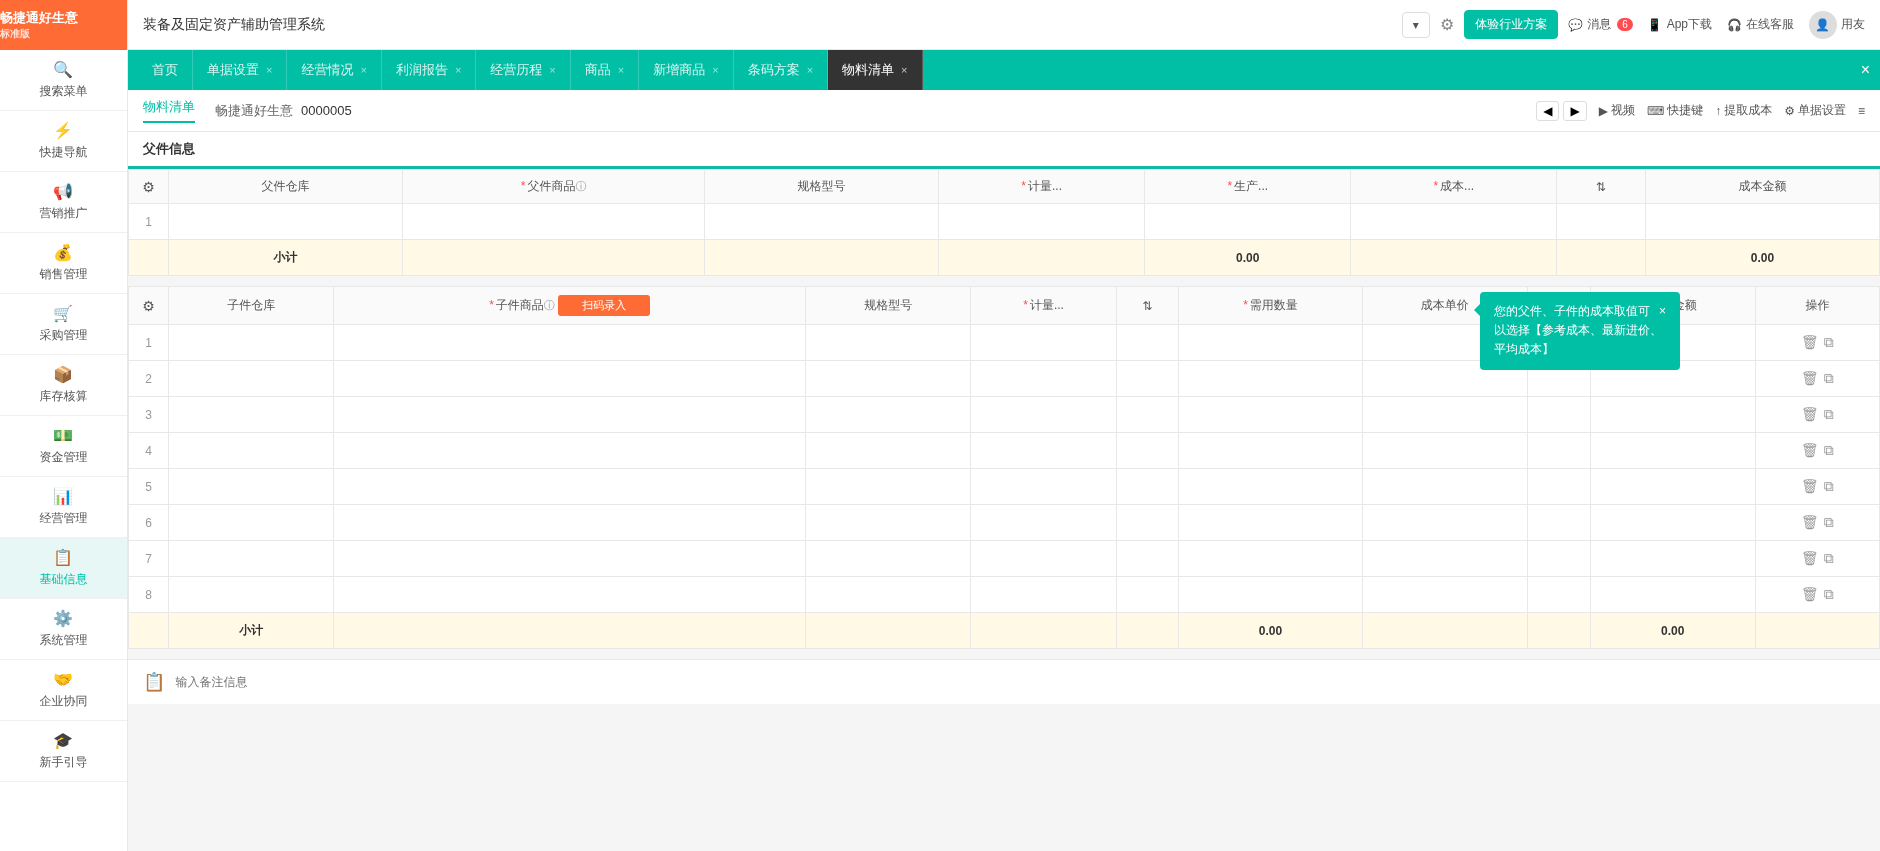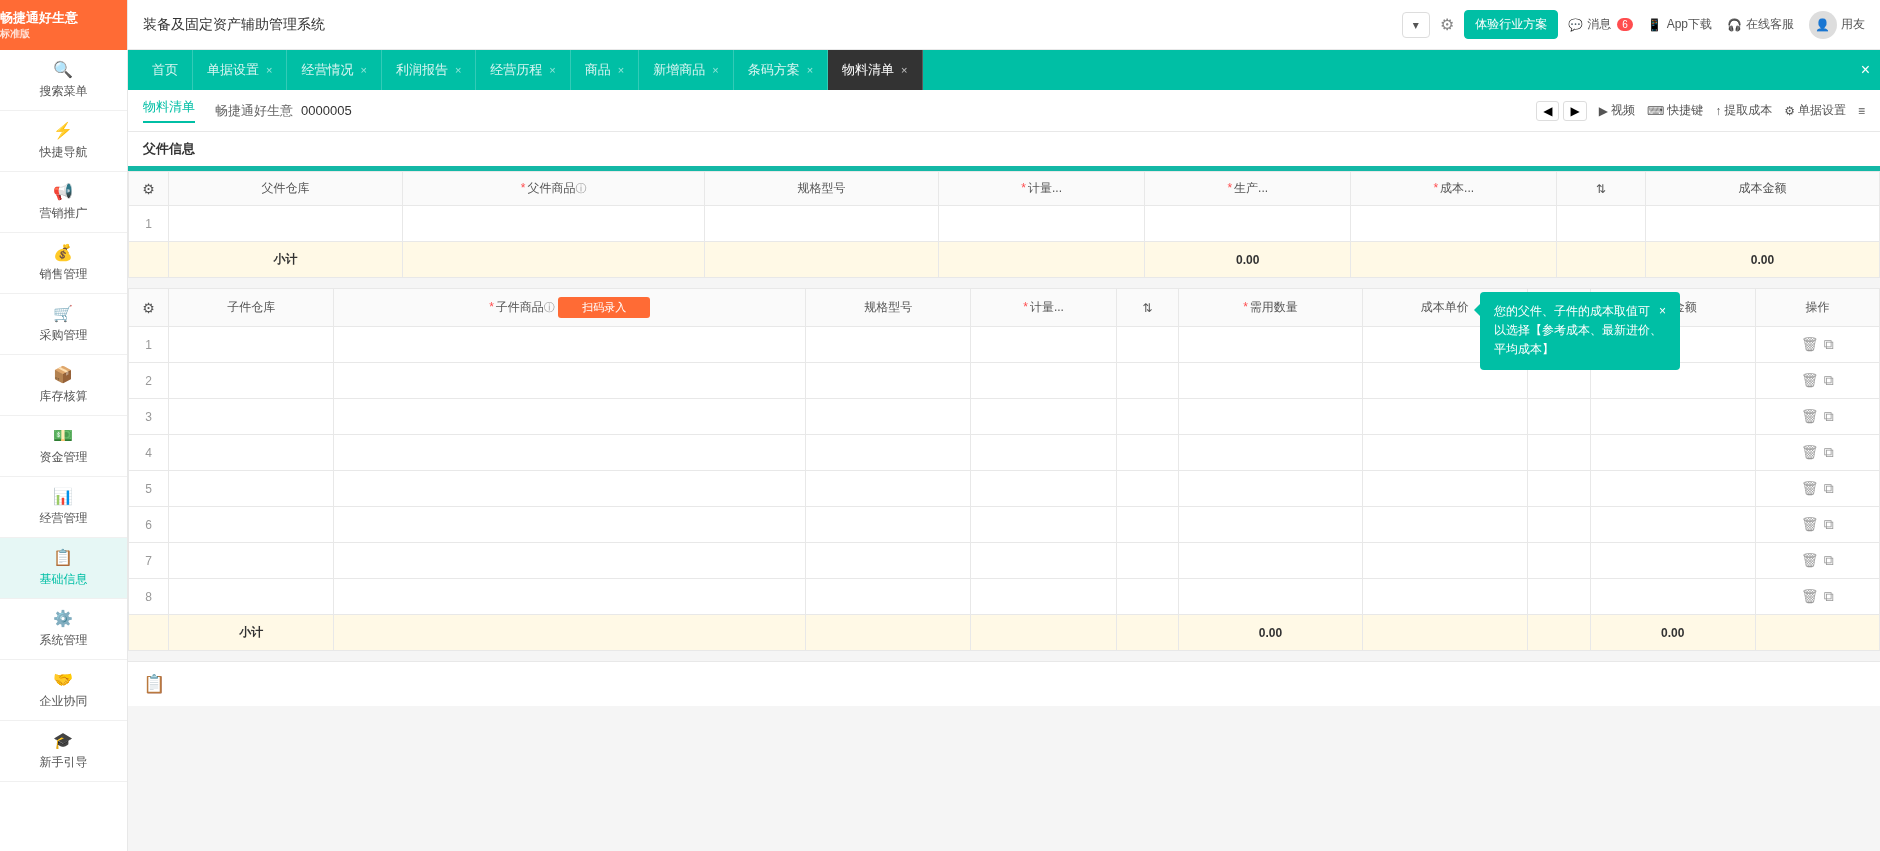--- a/index.html
+++ b/index.html
@@ -149,21 +149,21 @@
     
     .section {
       background: #fff;
       margin-bottom: 10px;
     }
     .section-title {
       font-size: 13px;
       font-weight: bold;
       color: #333;
       padding: 8px 15px;
-      border-bottom: 5px solid #14b8a6;
+      border-bottom: 3px solid #14b8a6;
     }
 
     
     .data-table {
       width: 100%;
       border-collapse: collapse;
       font-size: 12px;
     }
     .data-table th {
       background: #fafafa;
@@ -670,16 +670,17 @@
   <td>0.00</td>
   <td></td>
 </tr>
               </tbody>
           </table>
         </div>
       </div>
 
       <div class="bottom-bar">
         <span class="bottom-icon">📋</span>
+        <input type="text" style="flex: 1 1 0%; border: none; outline: none; font-size: 12px; color: rgb(153, 153, 153);" placeholder="输入备注信息">
       </div>
     </div>
   </div>
 </div>
 
 </body></html>

